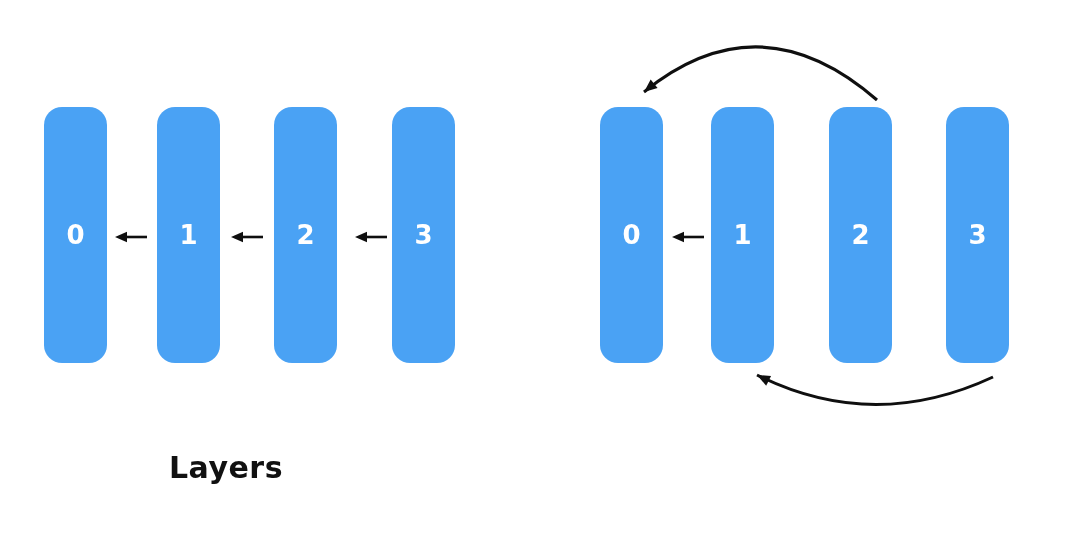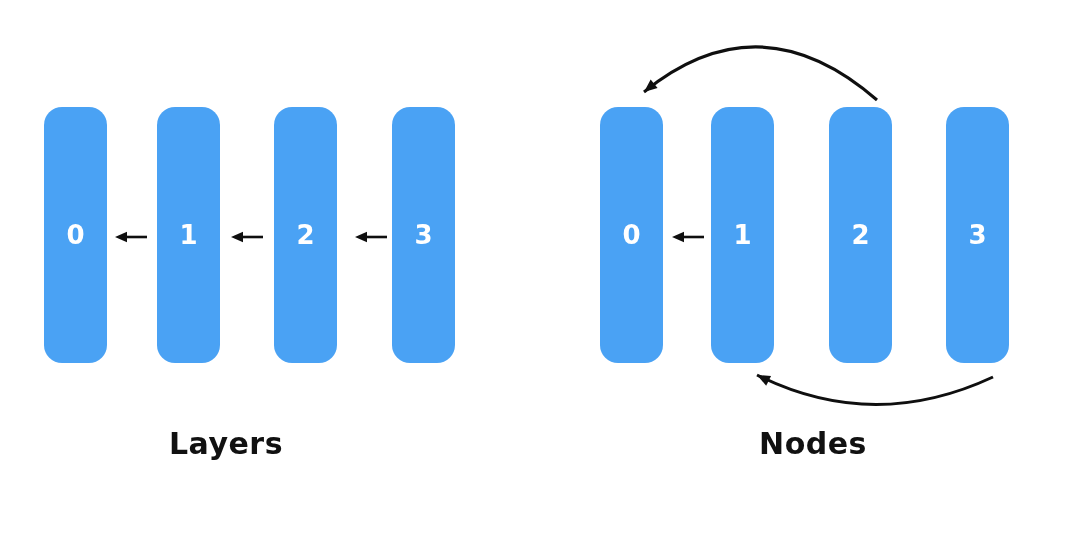--- a/index.html
+++ b/index.html
@@ -58,21 +58,21 @@
   .a-l1 { left: 114px; top: 228px; }
   .a-l2 { left: 230px; top: 228px; }
   .a-l3 { left: 354px; top: 228px; }
   .a-r1 { left: 671px; top: 228px; }
   
   .a-top    { left: 630px; top: 35px; }
   .a-bottom { left: 745px; top: 358px; }
 
   .caption {
     position: absolute;
-    top: 426px;
+    top: 450px;
     width: 200px;
     text-align: center;
     font-size: 30px;
     font-weight: 700;
     color: #111111;
     letter-spacing: 0.5px;
     user-select: none;
   }
   .cap-layers { left: 126px; }
   .cap-nodes  { left: 713px; }
@@ -140,16 +140,15 @@
       </g>
     </svg>
 
     <svg class="edge a-bottom" width="260" height="62">
       <path class="edge-stroke" d="M 248 19 Q 128 75 12 17" stroke-width="3"></path>
       <g transform="translate(12,17) rotate(26.6)">
         <polygon class="edge-head" points="0,0 13,-5.5 13,5.5"></polygon>
       </g>
     </svg>
 
-    <div class="caption cap-nodes">Nodes</div>
   </div>
 
 </div>
 
 </body></html>

